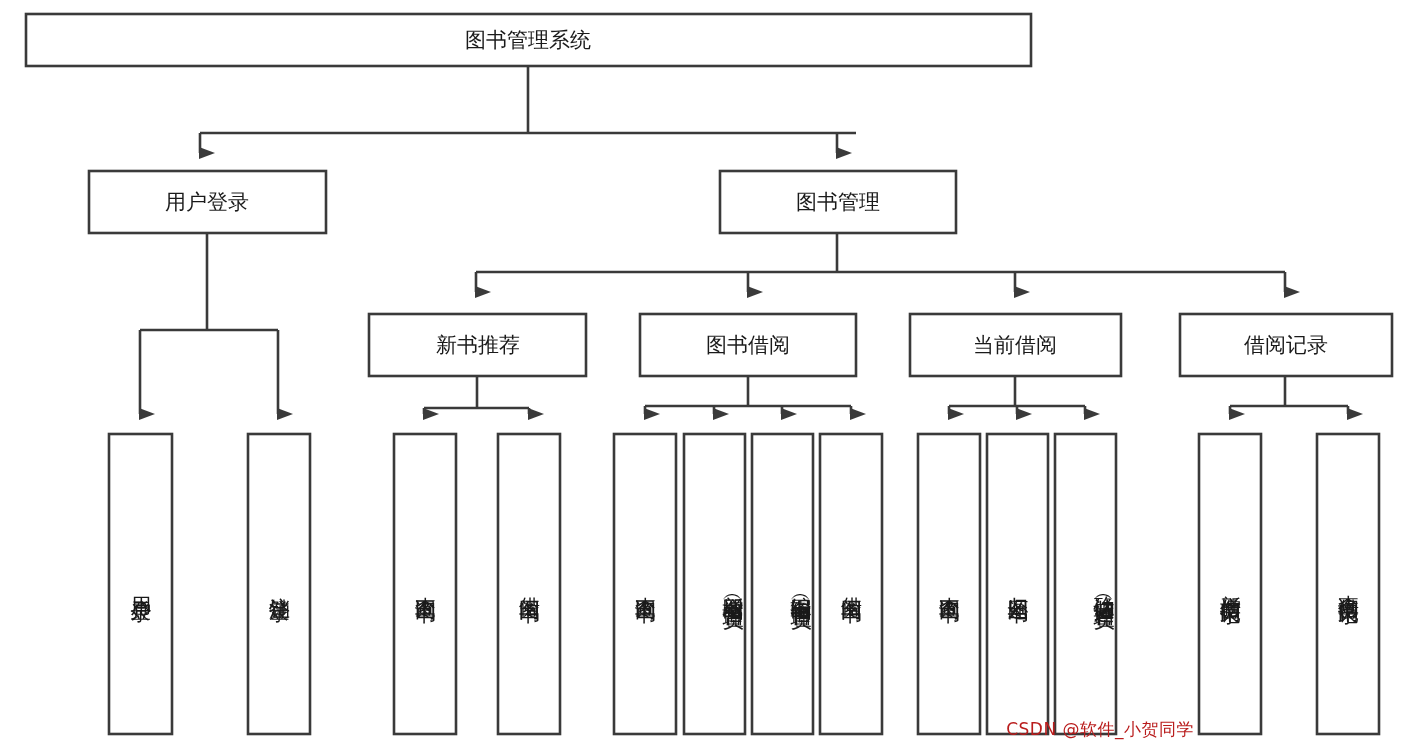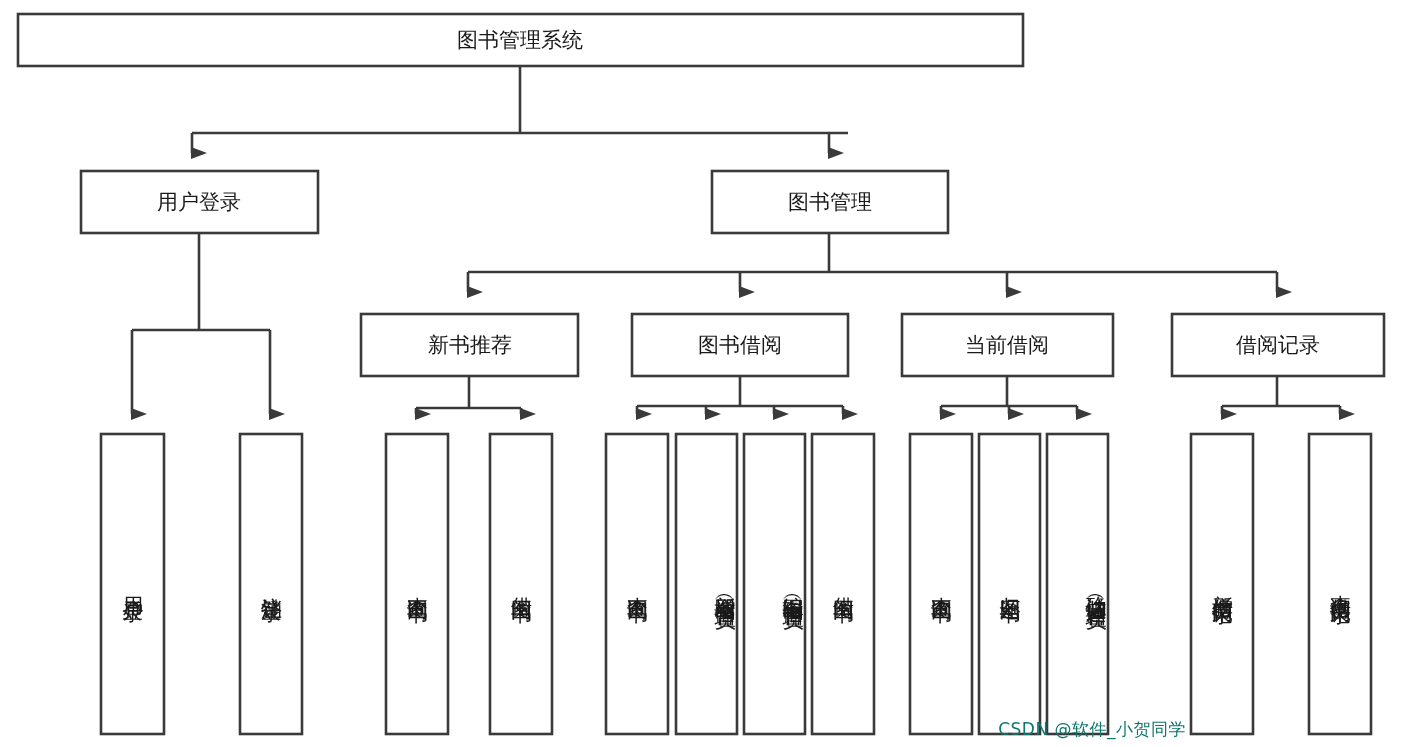--- a/index.html
+++ b/index.html
@@ -11,20 +11,21 @@
     width: 1405px;
     height: 747px;
     font-family: "DejaVu Sans", "Liberation Sans", sans-serif;
     overflow: hidden;
   }
   #diagram-root {
     position: relative;
     width: 1196px;
     height: 747px;
     background: #ffffff;
+    margin-left: 8px;
   }
   svg.flow-svg {
     position: absolute;
     left: 0;
     top: 0;
     width: 1405px;
     height: 747px;
   }
   .node-rect {
     fill: #ffffff;
@@ -63,21 +64,21 @@
     color: #1a1a1a;
     white-space: nowrap;
     pointer-events: none;
   }
   #watermark {
     position: absolute;
     right: 10px;
     bottom: 6px;
     font-family: "DejaVu Sans", "Liberation Sans", sans-serif;
     font-size: 17px;
-    color: #0f766e;
+    color: #b91c1c;
     letter-spacing: 0.5px;
     white-space: nowrap;
   }
 </style>
 </head>
 <body>
 
 <div id="diagram-root">
 
   <svg class="flow-svg" viewBox="0 0 1405 747">

